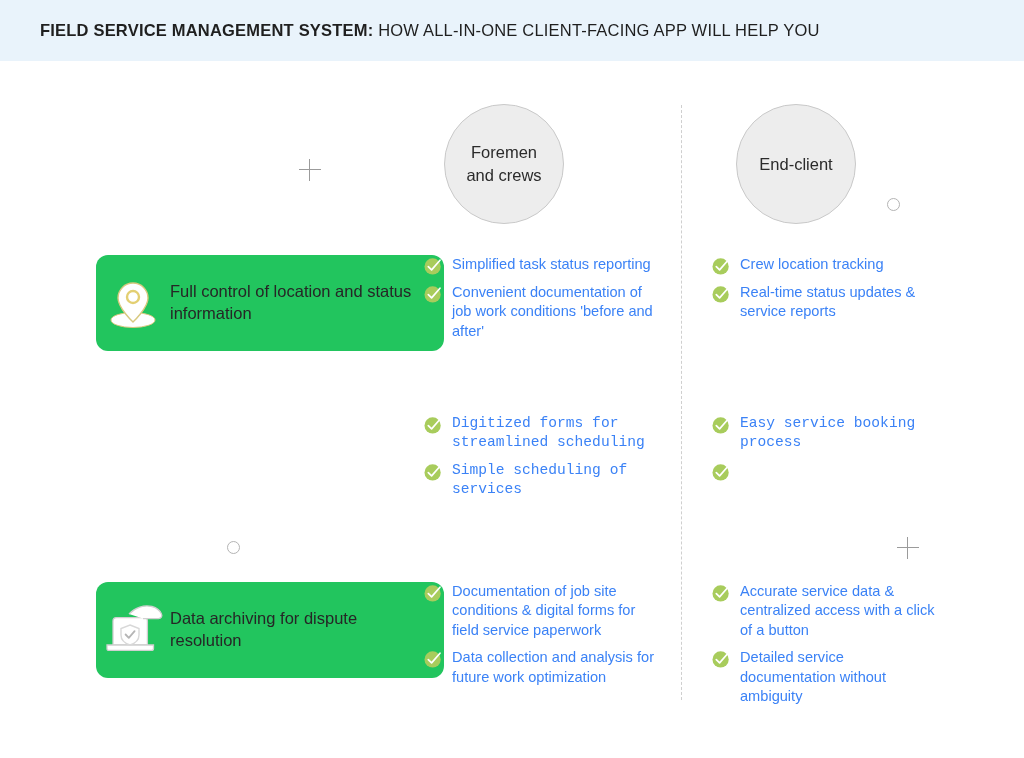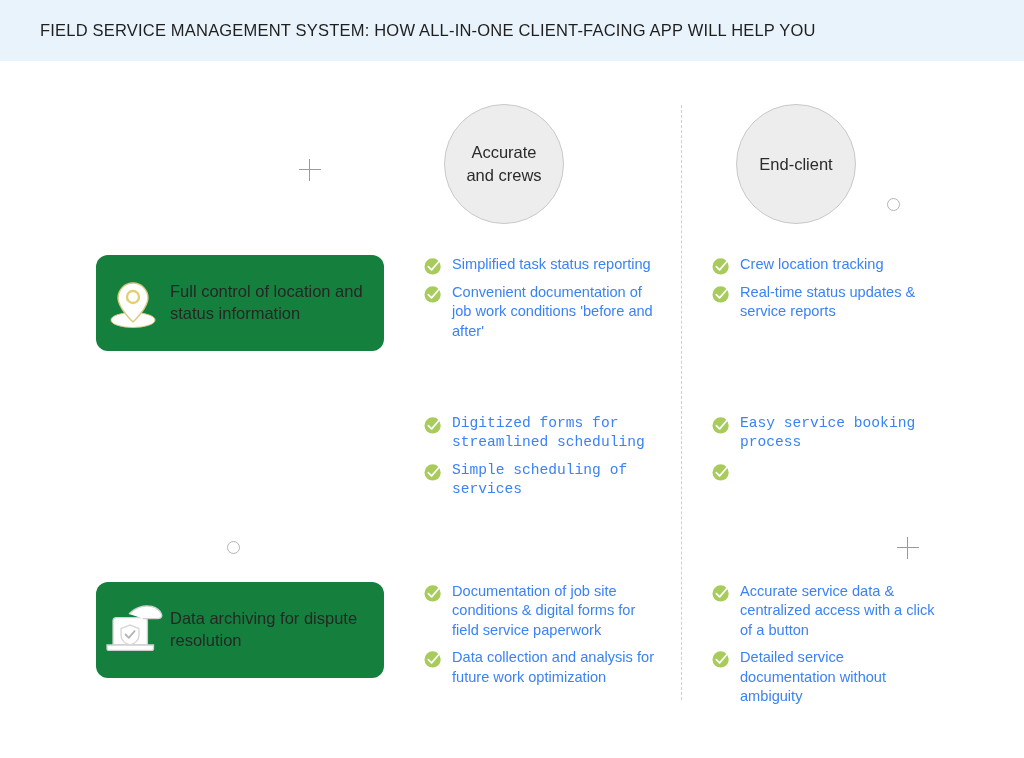--- a/index.html
+++ b/index.html
@@ -27,21 +27,21 @@
     align-items: center;
   }
   .header-title {
     margin-left: 40px;
     font-size: 16.5px;
     letter-spacing: 0.2px;
     color: #1f1f1f;
     white-space: nowrap;
   }
   .header-title .strong {
-    font-weight: normal;
+    font-weight: bold;
   }
   .header-title .light {
     font-weight: normal;
   }
 
   
   .canvas {
     position: absolute;
     left: 0; top: 61px;
     width: 1024px;
@@ -114,23 +114,23 @@
     width: 11px;
     height: 11px;
   }
   .deco-circle-1 { left: 887px; top: 137px; }
   .deco-circle-2 { left: 227px; top: 480px; }
 
   
   .feature-card {
     position: absolute;
     left: 96px;
-    width: 288px;
+    width: 348px;
     height: 96px;
-    background: #15803d;
+    background: #22c55e;
     border-radius: 12px;
     display: flex;
     align-items: center;
   }
   .feature-card-1 { top: 194px; }
   .feature-card-2 { top: 352px; }
   .feature-card-3 { top: 521px; }
 
   .feature-icon {
     width: 74px;
@@ -193,21 +193,21 @@
 
   <div class="divider"></div>
 
   <div class="deco-plus deco-plus-1"></div>
   <div class="deco-plus deco-plus-2"></div>
   <div class="deco-circle deco-circle-1"></div>
   <div class="deco-circle deco-circle-2"></div>
 
   <div class="persona persona-foremen">
     <div>
-      <span>Accurate</span>
+      <span>Foremen</span>
       <span>and crews</span>
     </div>
   </div>
   <div class="persona persona-endclient">
     <div>
       <span>End-client</span>
     </div>
   </div>
 
   <div class="feature-card feature-card-1">

